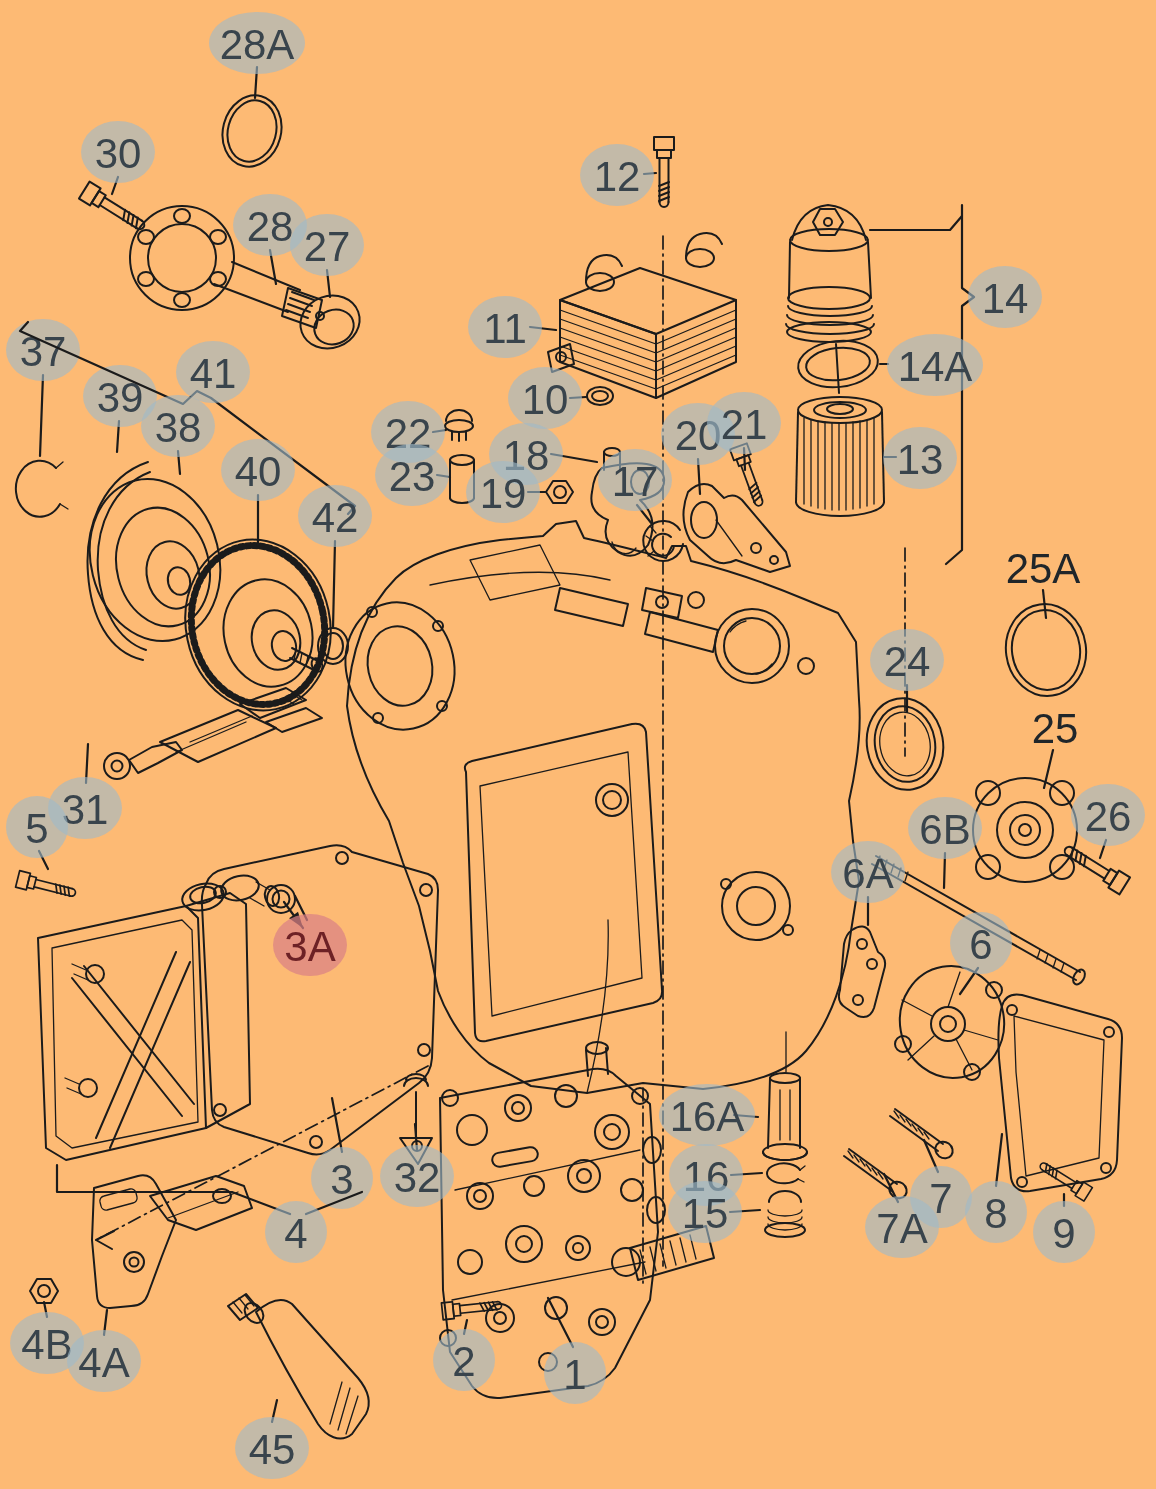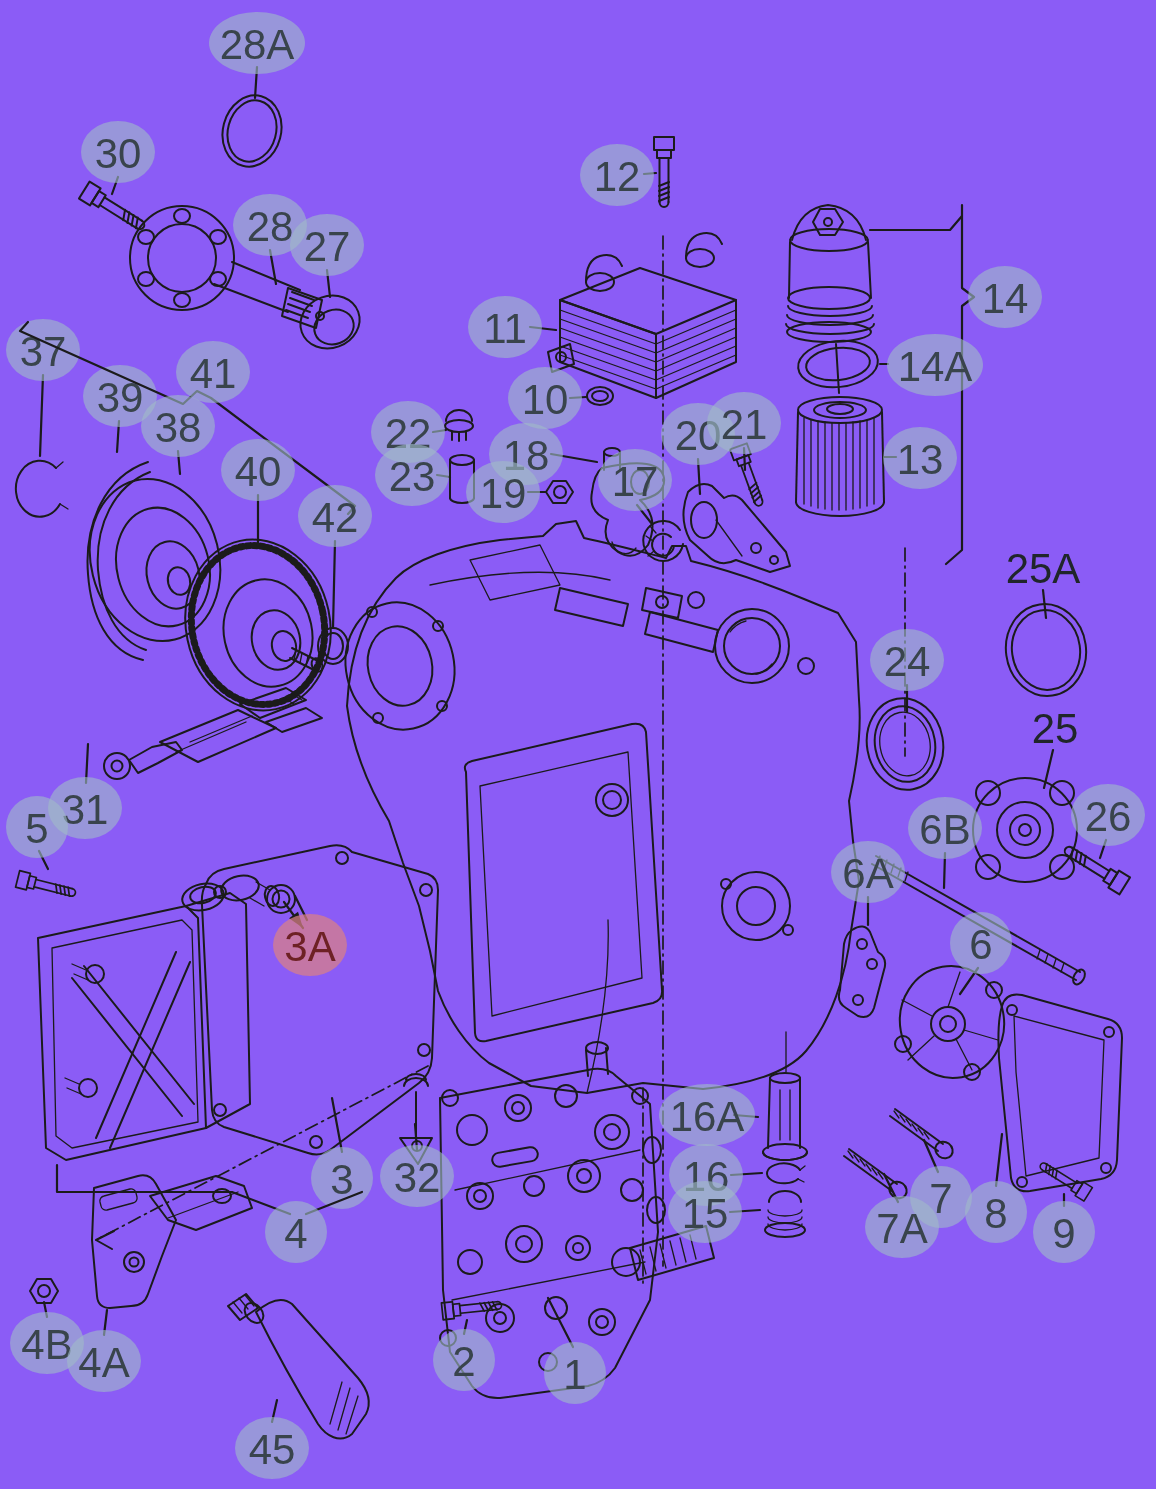--- a/index.html
+++ b/index.html
@@ -15,21 +15,21 @@
   .bubble{fill:var(--bubble-fill,#9fb9c8);opacity:.62;stroke:none;}
   .bubble.highlight{fill:var(--highlight-fill,#d98185);opacity:.72;}
   .ctext{font-family:"Liberation Sans",sans-serif;font-size:42px;text-anchor:middle;dominant-baseline:central;stroke:none;}
   .bubble-text{fill:var(--bubble-text,#39444c);}
   .highlight-text{fill:var(--highlight-text,#6d2125);}
   .plain-text{fill:var(--plain-text,#20262a);}
 </style>
 </head>
 <body>
 
-<div id="stage" style="background: #8b5cf6;">
+<div id="stage" style="background: #fdba74;">
 <svg id="diagram-svg" width="1156" height="1489" viewBox="0 0 1156 1489" xmlns="http://www.w3.org/2000/svg">
   <defs>
     <g id="def-bolt">
       <rect x="-15" y="-10" width="13" height="20"></rect>
       <rect x="-2" y="-7" width="8" height="14"></rect>
       <line x1="6" y1="-4.5" x2="50" y2="-4.5"></line>
       <line x1="6" y1="4.5" x2="50" y2="4.5"></line>
       <path d="M50,-4.5 a5,4.5 0 0 1 0,9"></path>
       <path d="M30,-5 l4,10 M35,-5 l4,10 M40,-5 l4,10 M45,-5 l4,10"></path>
     </g>

